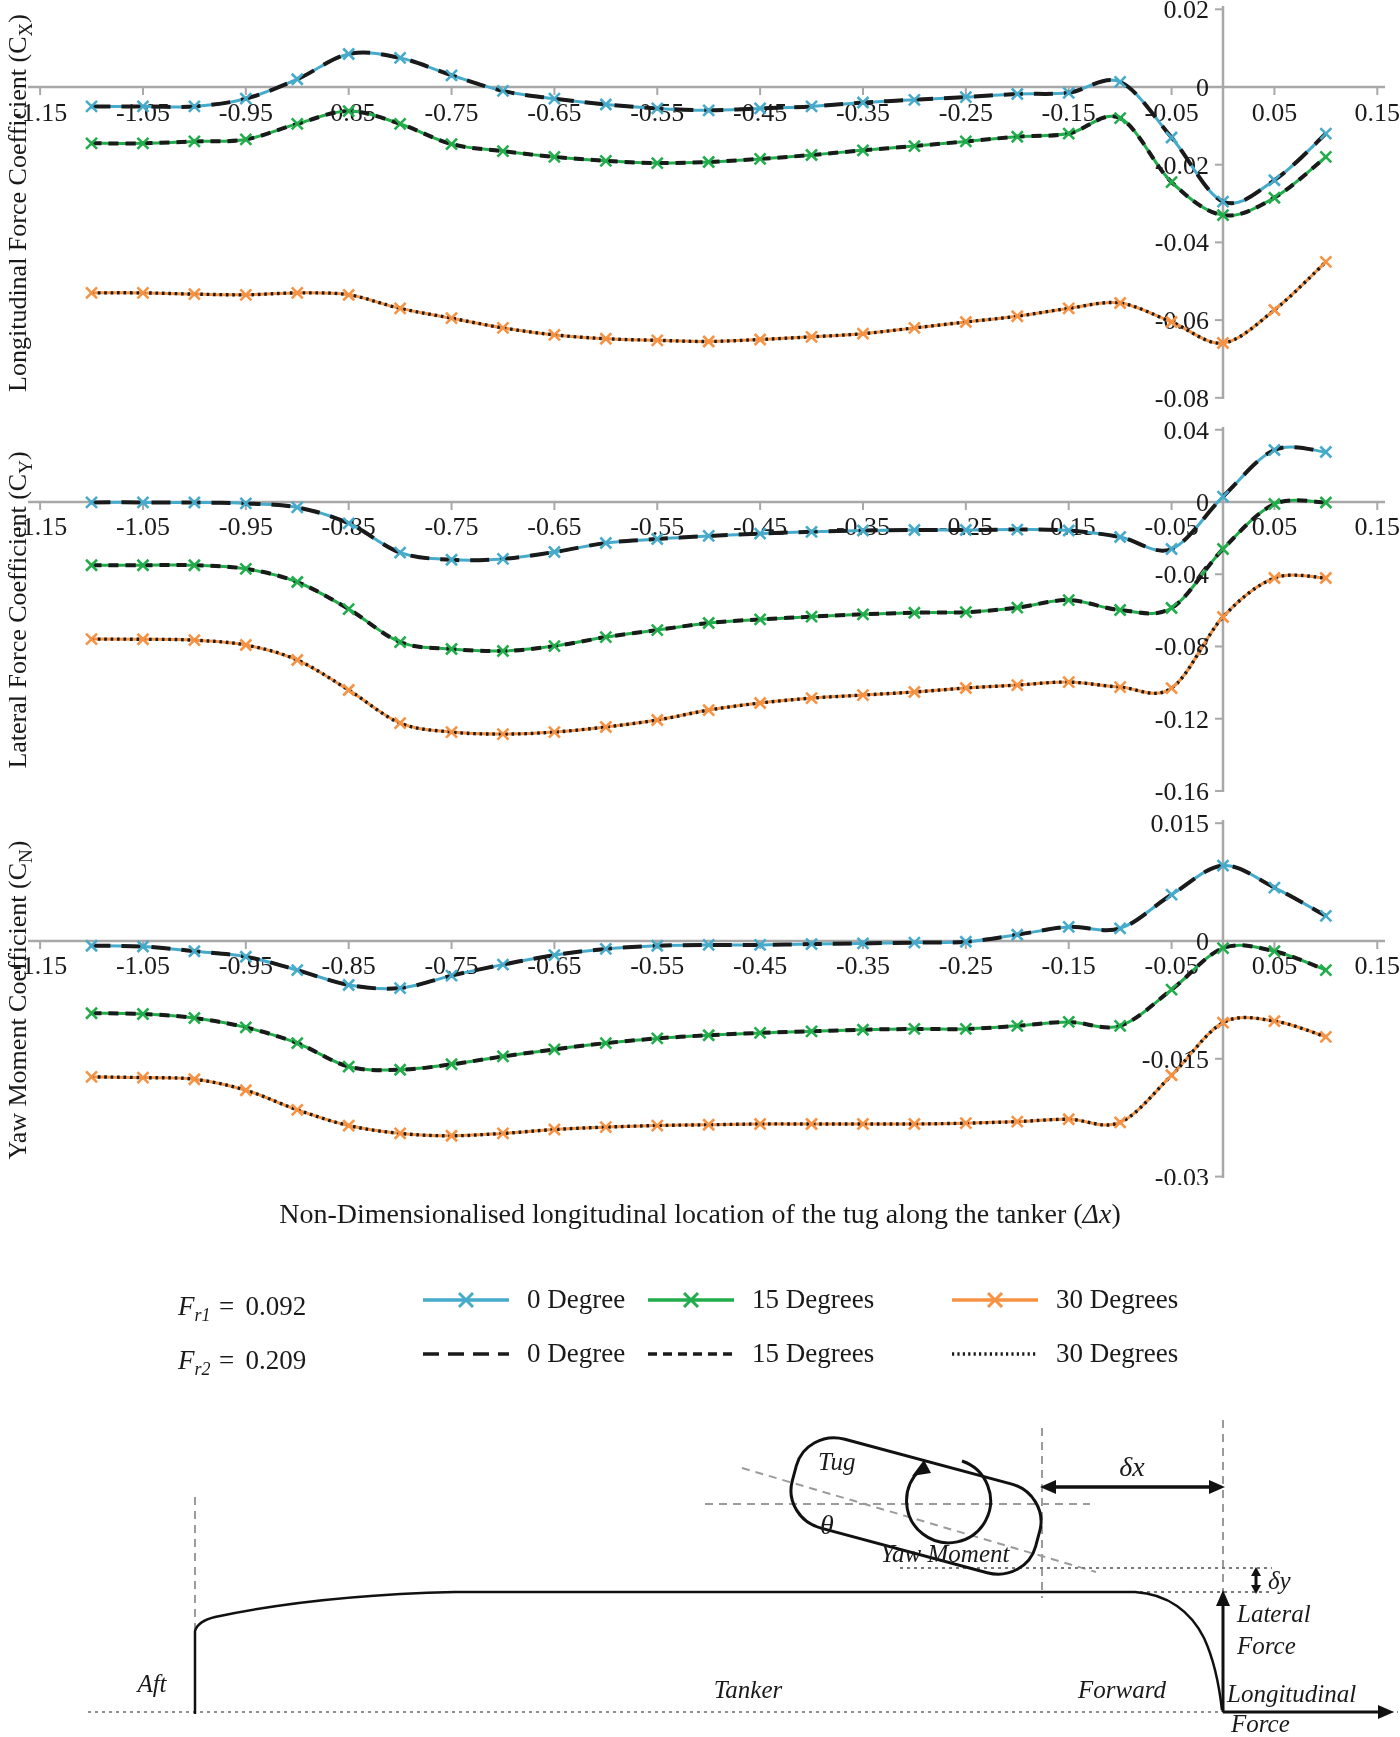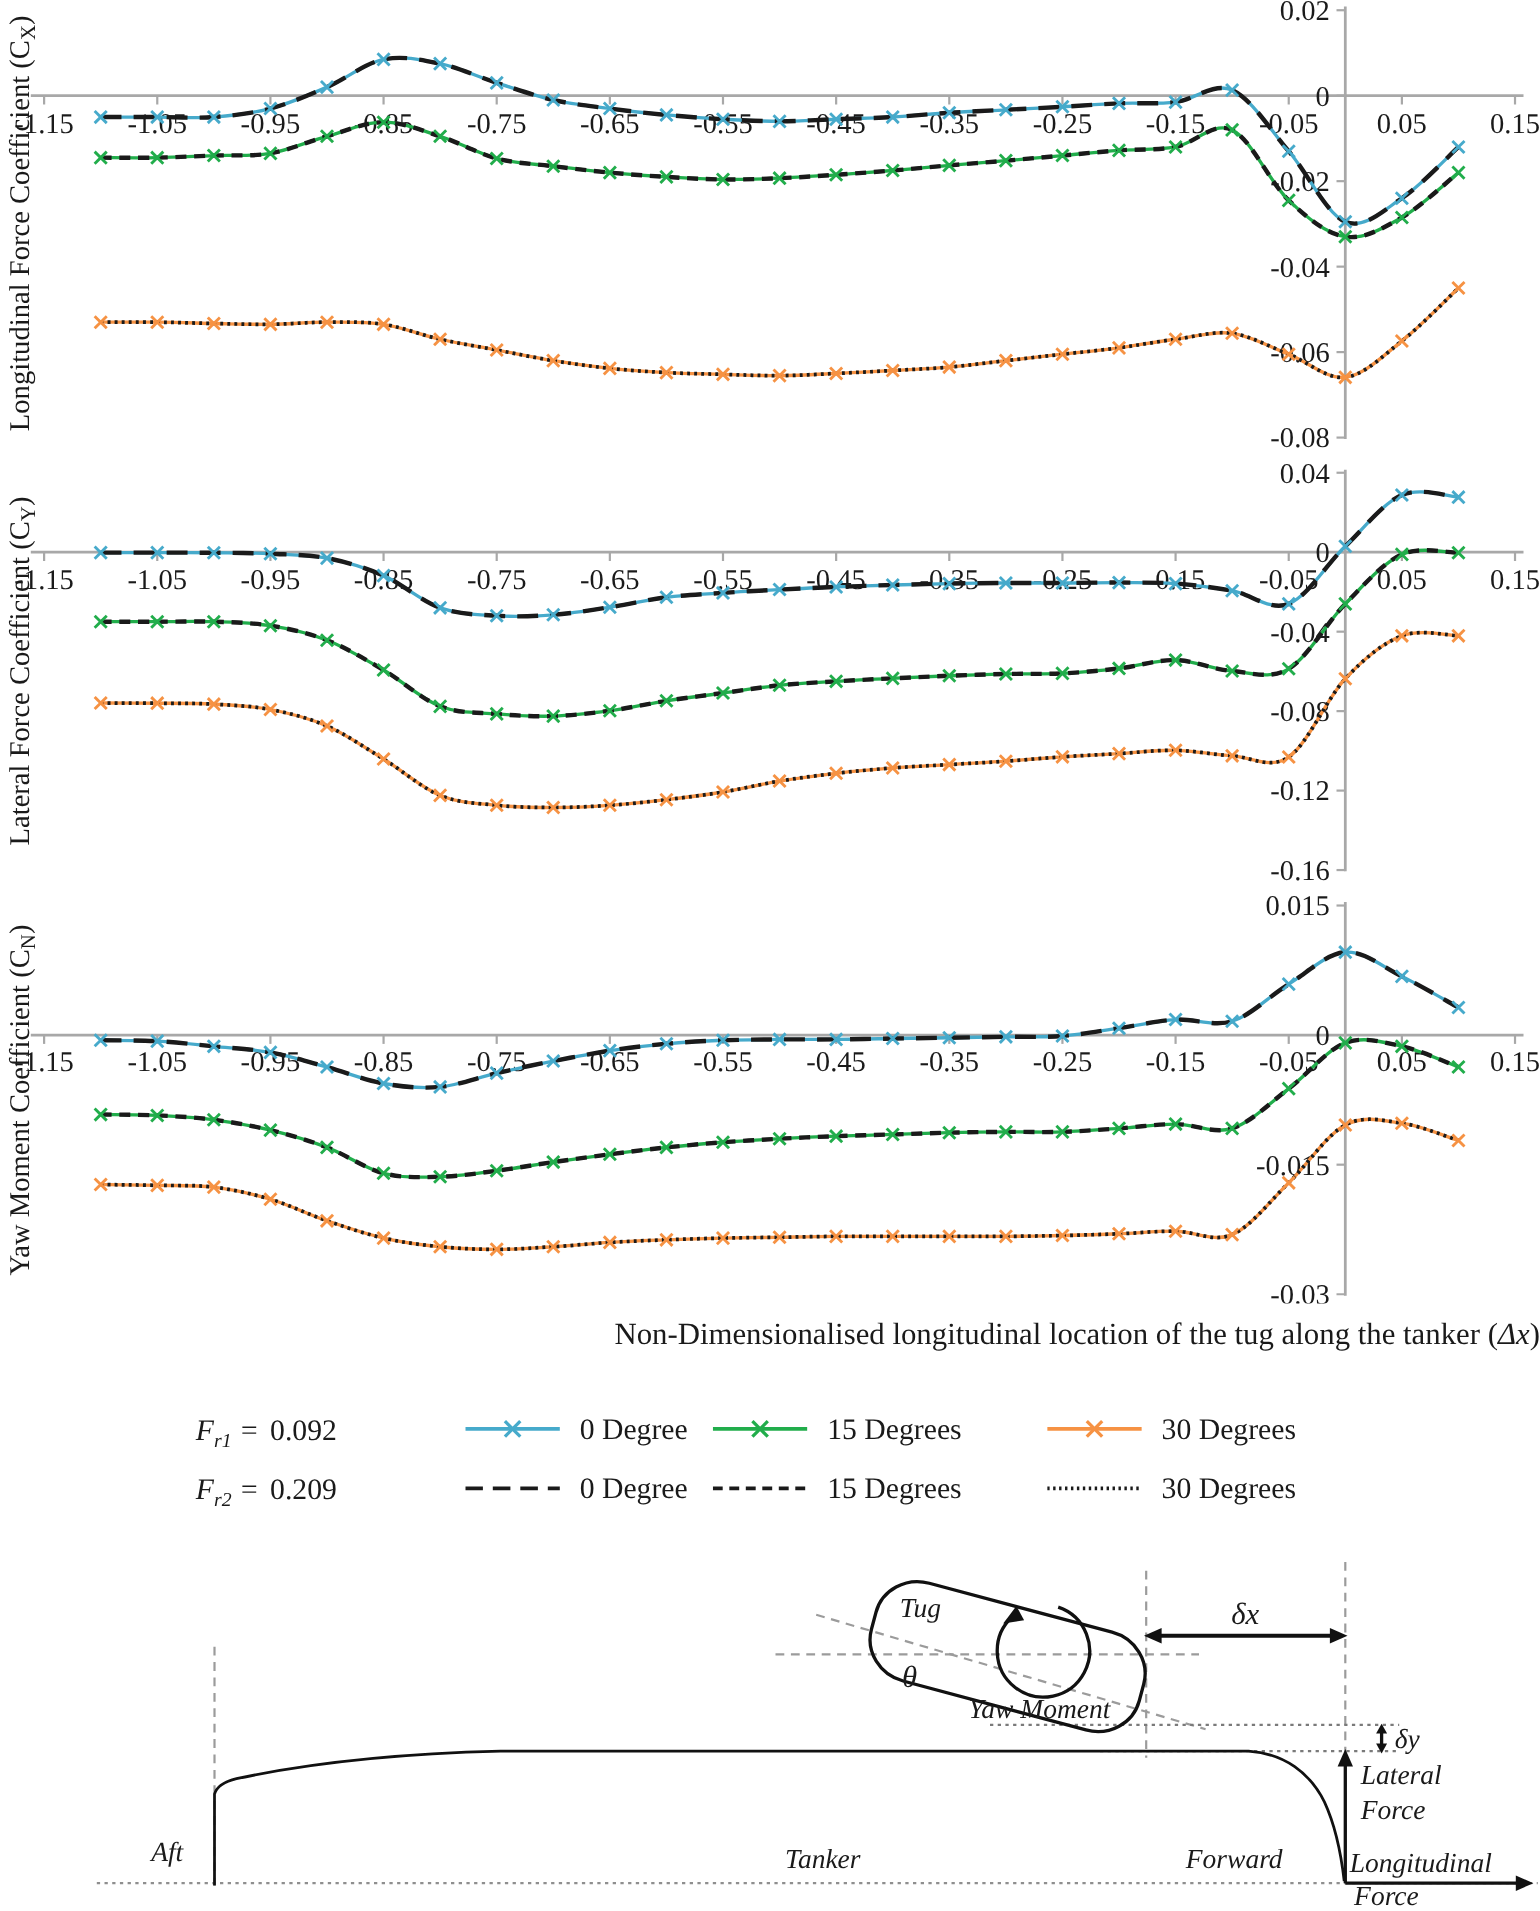--- a/index.html
+++ b/index.html
@@ -3,24 +3,24 @@
 <meta charset="utf-8">
 <style>
   html,body{margin:0;padding:0;background:#fff;}
   .page{position:relative;width:1400px;height:1737px;background:#fff;overflow:hidden;
         font-family:"Liberation Serif",serif;color:#1a1a1a;}
   svg text{font-family:"Liberation Serif",serif;fill:#1a1a1a;}
   .tick{font-size:26px;}
   .axis-title{font-size:26px;}
   .sub{font-size:19px;}
   #charts-svg{position:absolute;top:0;left:0;}
-  #xaxis-title{position:absolute;top:1198px;left:0;width:1400px;text-align:right;
+  #xaxis-title{position:absolute;top:1198px;left:0;width:1400px;text-align:center;
                font-size:28px;}
   #xaxis-title .it{font-style:italic;}
-  .lg-row{position:absolute;left:0;width:1400px;height:34px;line-height:37px;font-size:27px;}
+  .lg-row{position:absolute;left:0;width:1400px;height:34px;line-height:48px;font-size:27px;}
   .lg-fr{position:absolute;left:178px;font-style:italic;}
   .lg-fr sub{font-size:18px;font-style:italic;}
   .lg-fr .val{font-style:normal;margin-left:10px;}
   .lg-entry{position:absolute;display:flex;align-items:center;gap:18px;height:34px;}
   .lg-e0{left:423px;align-items:center;} .lg-e1{left:648px;} .lg-e2{left:952px;font-family:Liberation Serif, serif;}
   .lg-sample{display:inline-block;width:86px;height:32px;}
   #diagram-svg{position:absolute;top:1420px;left:0;}
   .dia-label{font-style:italic;font-size:25px;}
   .dia-big{font-style:italic;font-size:28px;}
 </style>

